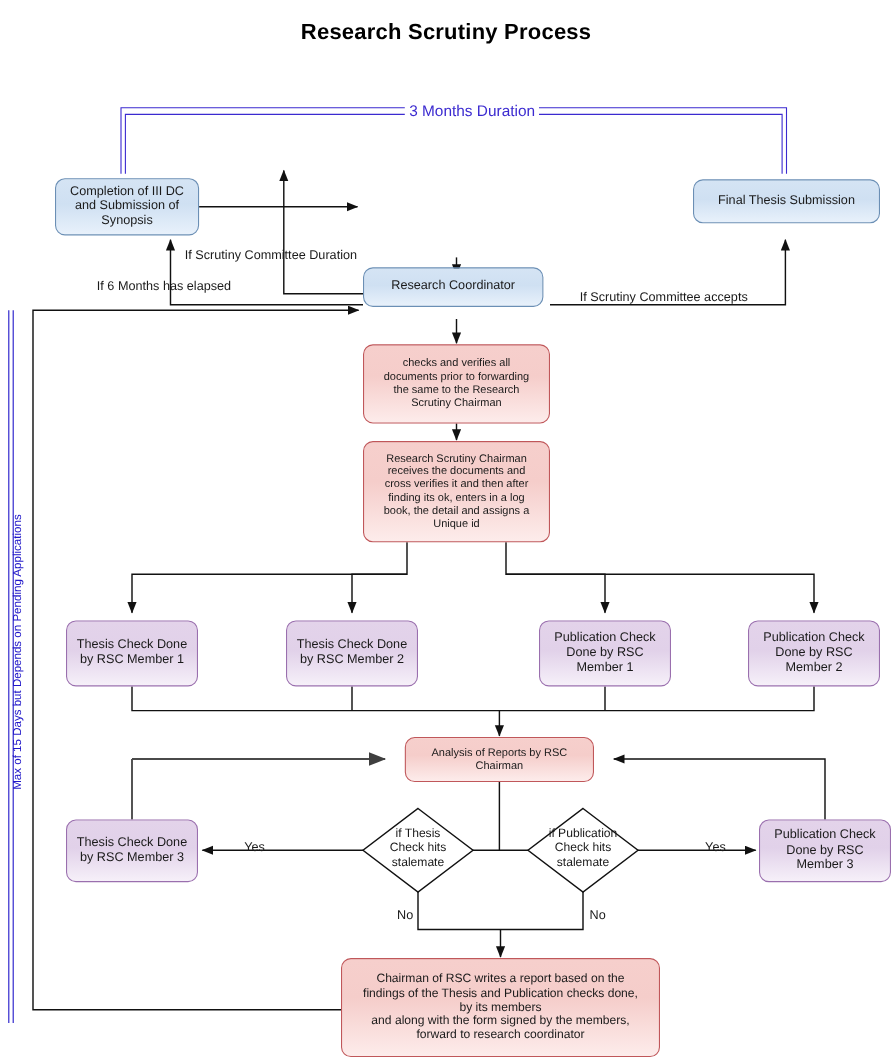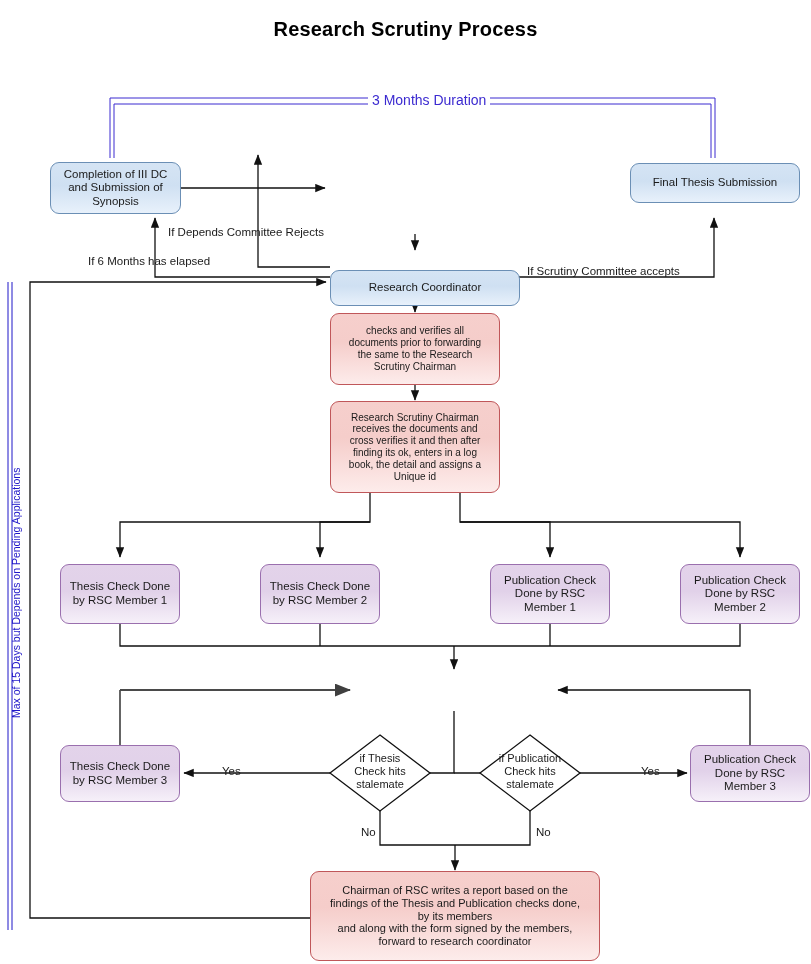--- a/index.html
+++ b/index.html
@@ -104,21 +104,21 @@
     <span>Completion of III DC
 and Submission of
 Synopsis</span>
   </div>
 
 
   <div class="node blue" style="left:630px;top:163px;width:170px;height:40px;">
     <span>Final Thesis Submission</span>
   </div>
 
-  <div class="node blue" style="left:330px;top:270px;width:190px;height:36px;">
+  <div class="node blue" style="left:330px;top:243px;width:164px;height:36px;">
     <span>Research Coordinator</span>
   </div>
 
   <div class="node pink" style="left:330px;top:313px;width:170px;height:72px;">
     <span>checks and verifies all
 documents prior to forwarding
 the same to the Research
 Scrutiny Chairman</span>
   </div>
 
@@ -146,20 +146,24 @@
 Done by RSC
 Member 1</span>
   </div>
 
   <div class="node purple" style="left:680px;top:564px;width:120px;height:60px;">
     <span>Publication Check
 Done by RSC
 Member 2</span>
   </div>
 
+  <div class="node pink" style="left:368px;top:670px;width:172px;height:41px;">
+    <span>Analysis of Reports by RSC
+Chairman</span>
+  </div>
 
   <div class="node purple" style="left:60px;top:745px;width:120px;height:57px;">
     <span>Thesis Check Done
 by RSC Member 3</span>
   </div>
 
   <div class="node purple" style="left:690px;top:745px;width:120px;height:57px;">
     <span>Publication Check
 Done by RSC
 Member 3</span>
@@ -173,21 +177,21 @@
 stalemate</div>
 
   <div class="node pink" style="left:310px;top:871px;width:290px;height:90px;font-size:11px;">
     <span>Chairman of RSC writes a report based on the
 findings of the Thesis and Publication checks done,
 by its members
 and along with the form signed by the members,
 forward to research coordinator</span>
   </div>
 
-  <div class="edge-label" style="left:168px;top:226px;">If Depends Committee Rejects</div>
+  <div class="edge-label" style="left:168px;top:226px;">If Scrutiny Committee Duration</div>
   <div class="edge-label" style="left:88px;top:255px;">If 6 Months has elapsed</div>
   <div class="edge-label" style="left:527px;top:265px;">If Scrutiny Committee accepts</div>
   <div class="edge-label" style="left:222px;top:765px;">Yes</div>
   <div class="edge-label" style="left:641px;top:765px;">Yes</div>
   <div class="edge-label" style="left:361px;top:826px;">No</div>
   <div class="edge-label" style="left:536px;top:826px;">No</div>
 
 </div>
 
 </body></html>

